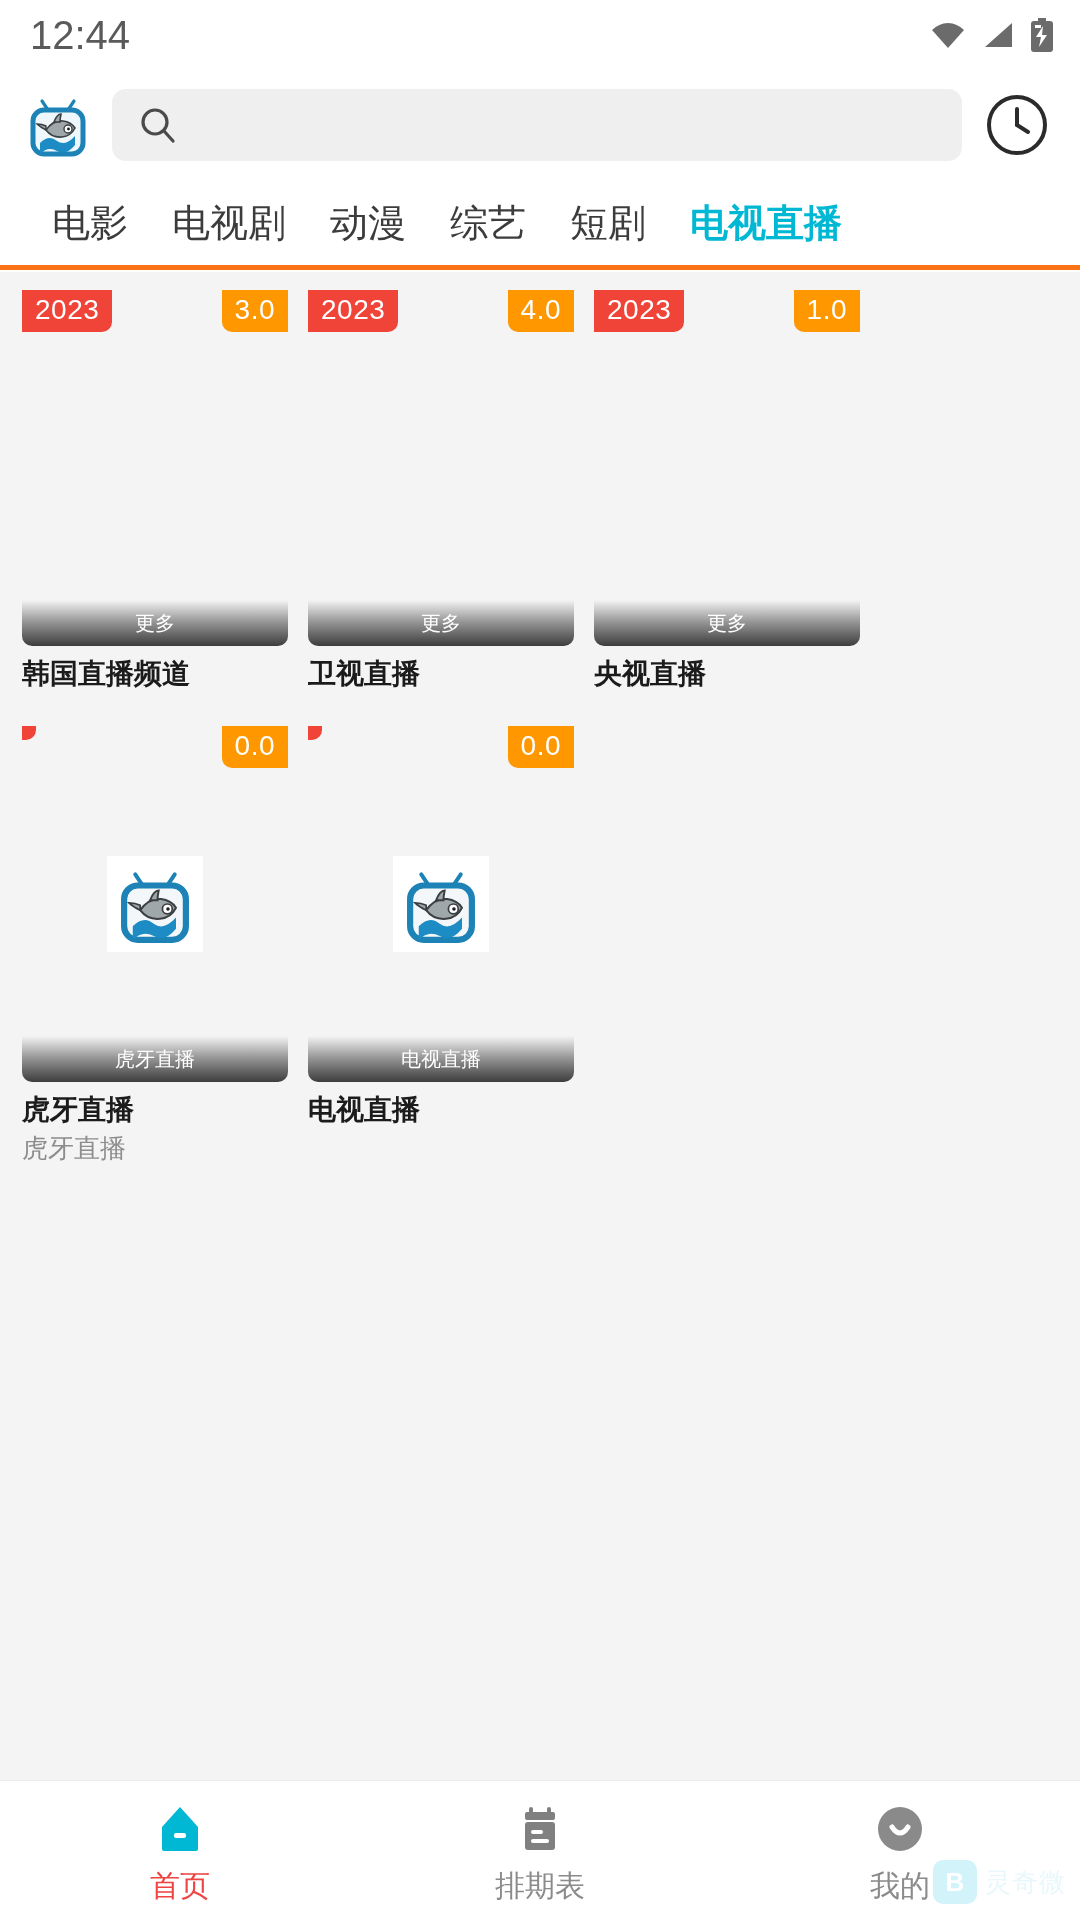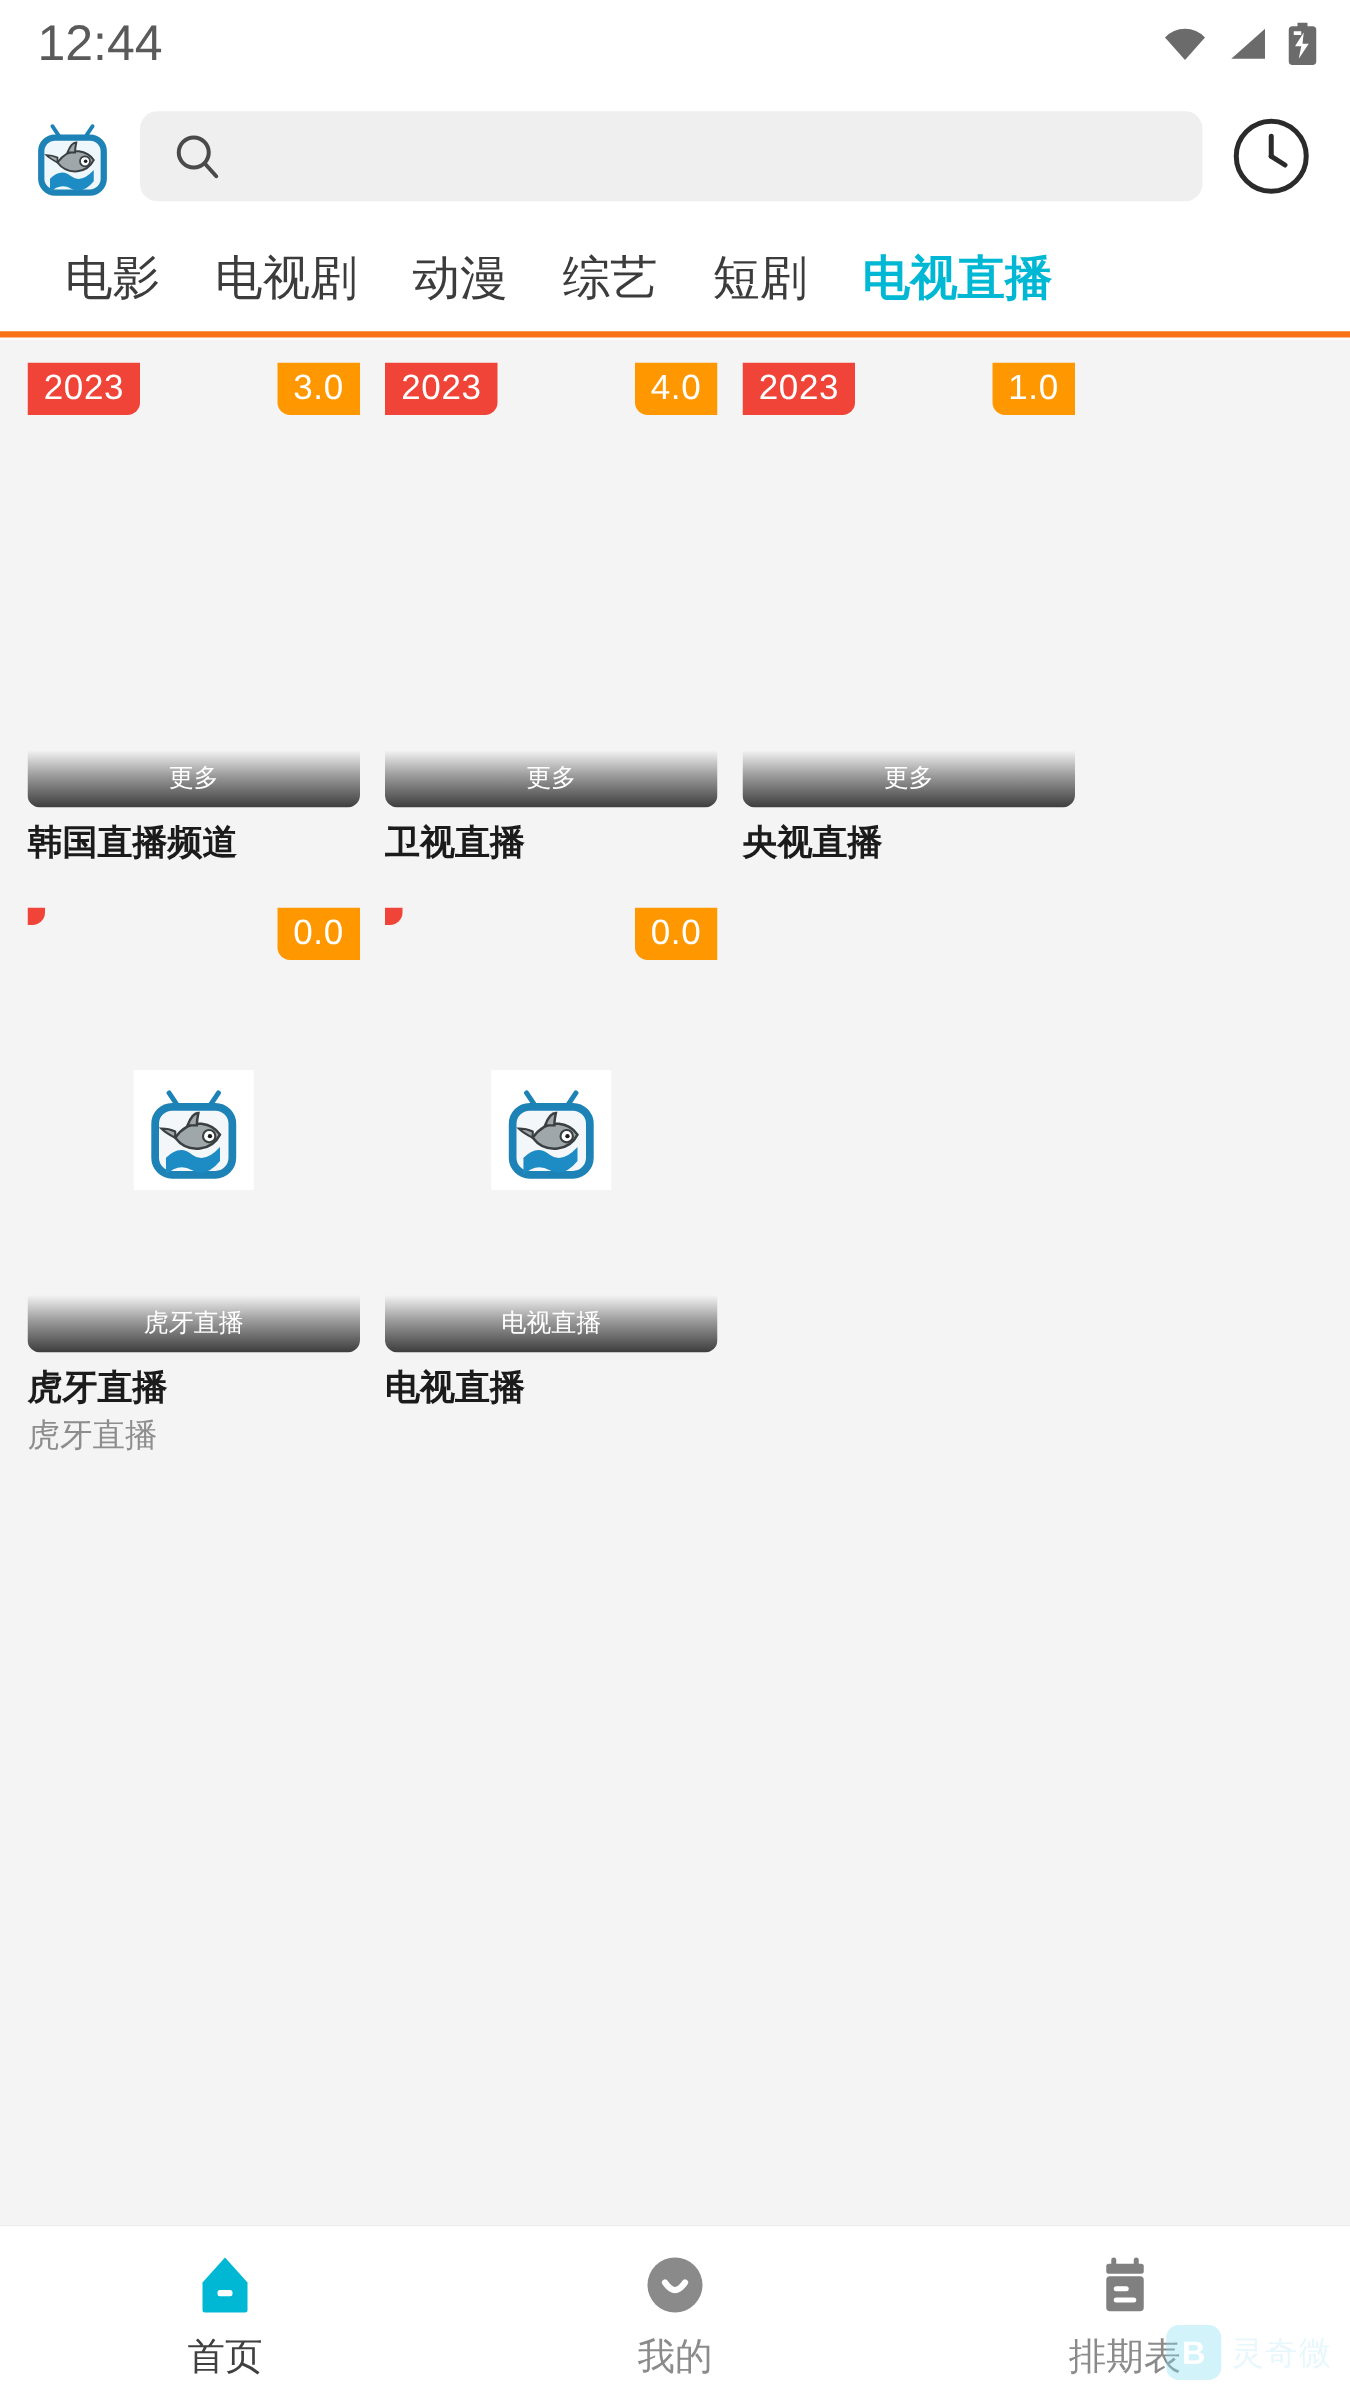--- a/index.html
+++ b/index.html
@@ -188,21 +188,21 @@
     flex-direction:column;
     align-items:center;
     justify-content:center;
     gap:10px;
   }
   .navitem .nlabel{
     font-size:30px;
     color:#8b8b8b;
     line-height:1;
   }
-  .navitem.active .nlabel{ color:#404040;text-align:right; }
+  .navitem.active .nlabel{ color:#ef4444;text-align:right; }
   .watermark{
     position:absolute;
     right:14px;
     bottom:16px;
     display:flex;
     align-items:center;
     gap:8px;
     opacity:.35;
   }
   .wm-box{
@@ -374,38 +374,38 @@
         <path d="M28 6 L46 26 L46 48 Q46 50 44 50 L12 50 Q10 50 10 48 L10 26 Z" fill="#00b8d4"></path>
         <rect x="22" y="32" width="12" height="5" rx="2" fill="#ffffff"></rect>
       </svg>
     </span>
     <span class="nlabel">首页</span>
   </div>
 
   <div class="navitem">
     <span>
       <svg width="56" height="56" viewBox="0 0 56 56">
-        <circle cx="28" cy="28" r="22" fill="#8a8a8a"></circle>
-        <path d="M20 26 q8 12 16 0" fill="none" stroke="#ffffff" stroke-width="5" stroke-linecap="round"></path>
-      </svg>
-    </span>
-    <span class="nlabel">我的</span>
-  </div>
-
-  <div class="navitem">
-    <span>
-      <svg width="56" height="56" viewBox="0 0 56 56">
         <rect x="13" y="11" width="30" height="8" rx="2" fill="#808080"></rect>
         <rect x="17" y="6" width="4" height="8" rx="2" fill="#808080"></rect>
         <rect x="35" y="6" width="4" height="8" rx="2" fill="#808080"></rect>
         <rect x="13" y="21" width="30" height="28" rx="3" fill="#808080"></rect>
         <rect x="19" y="29" width="12" height="4" rx="2" fill="#ffffff"></rect>
         <rect x="19" y="38" width="18" height="4" rx="2" fill="#ffffff"></rect>
       </svg>
     </span>
     <span class="nlabel">排期表</span>
   </div>
 
+  <div class="navitem">
+    <span>
+      <svg width="56" height="56" viewBox="0 0 56 56">
+        <circle cx="28" cy="28" r="22" fill="#8a8a8a"></circle>
+        <path d="M20 26 q8 12 16 0" fill="none" stroke="#ffffff" stroke-width="5" stroke-linecap="round"></path>
+      </svg>
+    </span>
+    <span class="nlabel">我的</span>
+  </div>
+
   <div class="watermark">
     <div class="wm-box">B</div>
     <div class="wm-text">灵奇微</div>
   </div>
 </div>
 
 </body></html>

